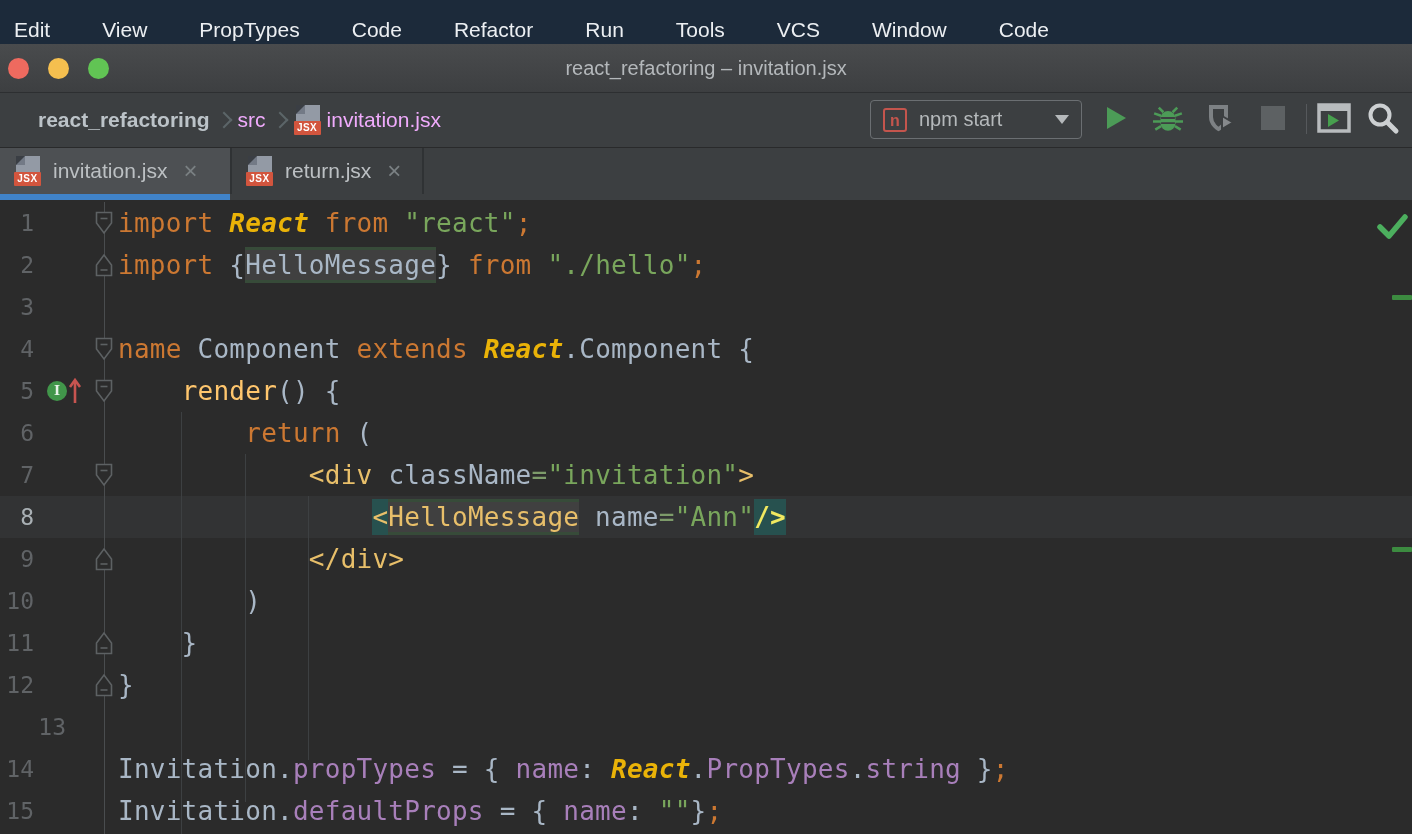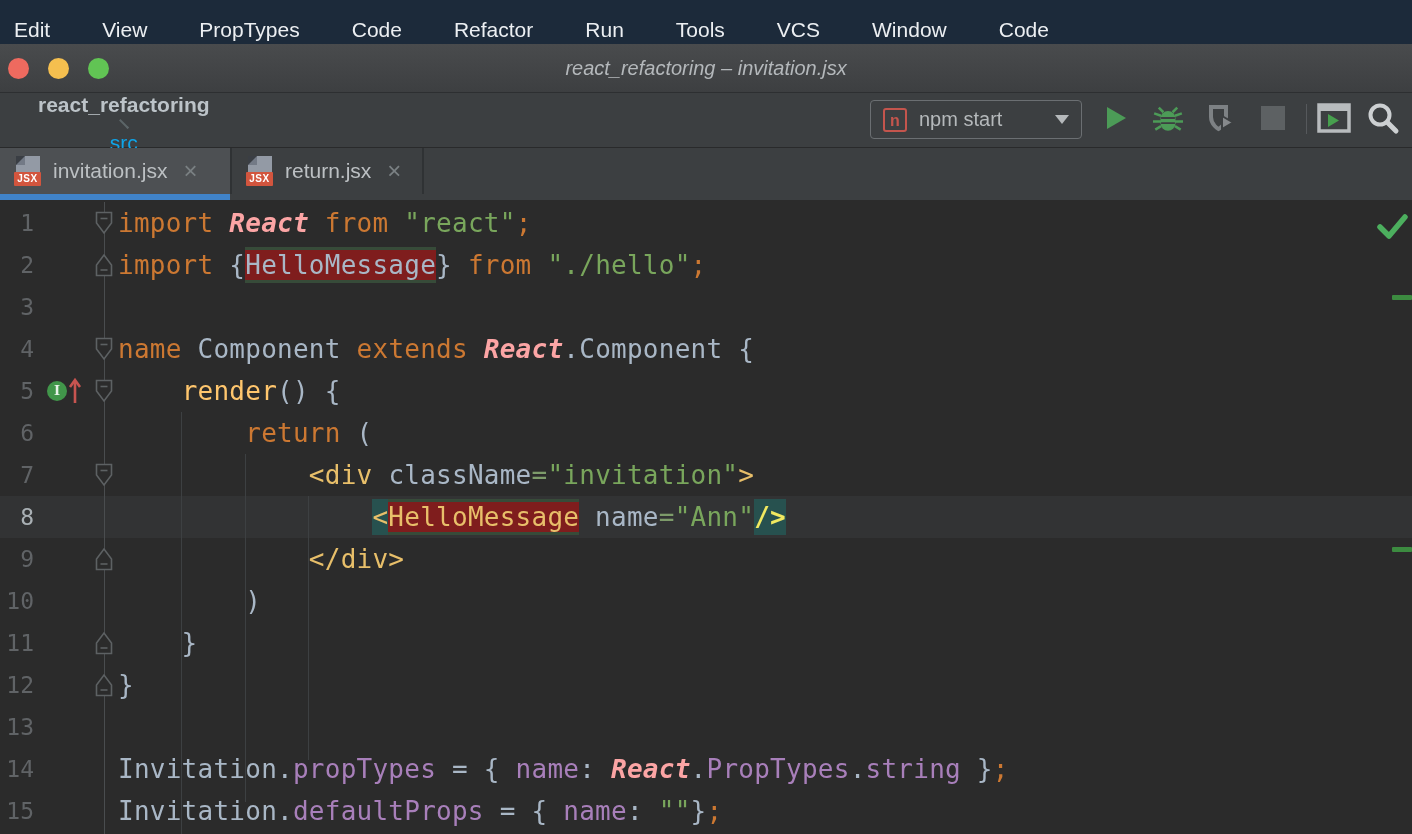--- a/index.html
+++ b/index.html
@@ -13,27 +13,27 @@
   .menu-item{color:#eceff2;font-size:21px;white-space:nowrap;cursor:default;}
 
   
   #titlebar{position:absolute;left:0;top:44px;width:100%;height:49px;
             background:linear-gradient(#494b4d,#3d3f41);border-bottom:1px solid #2d2f31;
             display:flex;align-items:center;justify-content:center;box-sizing:border-box;}
   .traffic{position:absolute;top:14px;width:21px;height:21px;border-radius:50%;}
   #tl-close{left:8px;background:#ee6a5f;}
   #tl-min{left:48px;background:#f5bf4f;}
   #tl-zoom{left:88px;background:#61c454;}
-  #window-title{color:#b4b8bb;font-size:20px;font-weight:500;font-style:italic;}
+  #window-title{color:#b4b8bb;font-size:20px;font-weight:500;}
 
   
   #toolbar{position:absolute;left:0;top:93px;width:100%;height:55px;background:#3c3f41;
            border-bottom:1px solid #292a2b;box-sizing:border-box;}
-  #breadcrumbs{position:absolute;left:38px;top:0;height:54px;display:flex;align-items:center;gap:6px;flex-direction:column;}
-  .crumb{color:#0ea5e9;font-size:21px;white-space:nowrap;}
+  #breadcrumbs{position:absolute;left:38px;top:0;height:54px;display:flex;align-items:center;gap:6px;}
+  .crumb{color:#f0abfc;font-size:21px;white-space:nowrap;}
   .crumb.bold{font-weight:bold;color:#bcc3c8;}
   .crumb-sep{width:10px;height:10px;border-top:2px solid #5c6568;border-right:2px solid #5c6568;
              transform:rotate(45deg);margin:0 2px;}
 
   
   .jsx-icon{position:relative;width:27px;height:30px;flex:0 0 auto;}
   .jsx-icon .page{position:absolute;left:2px;top:0;right:1px;bottom:0;background:#939aa5;}
   .jsx-icon .cut{position:absolute;left:2px;top:0;width:0;height:0;
                  border-left:9px solid #3a3e44;border-bottom:9px solid #737a86;}
   .jsx-icon .badge{position:absolute;left:0;right:0;bottom:0;height:14px;background:#d2553e;
@@ -70,29 +70,29 @@
       font:23px/42px "DejaVu Sans Mono",monospace;}
   .ln.current{color:#a9b0b4;}
   #fold-line{position:absolute;left:104px;top:2px;width:1px;height:716px;background:#4a4d4f;}
   .fold-marker{position:absolute;left:95px;width:18px;height:24px;cursor:pointer;}
   .indent-guide{position:absolute;width:1px;background:#3d4042;}
   .code-row{position:absolute;left:118px;white-space:pre;
             font-family:"DejaVu Sans Mono",monospace;font-size:26px;line-height:42px;
             letter-spacing:.25px;height:42px;}
   .tk-kw{color:#cc7832;}
   .tk-semi{color:#cc7832;}
-  .tk-cls{color:#fca5a5;font-style:italic;font-weight:bold;}
+  .tk-cls{color:#eab308;font-style:italic;font-weight:bold;}
   .tk-prop{color:#a87fba;}
   .tk-str{color:#79a65c;}
   .tk-d{color:#a9b7c6;}
   .tk-fn{color:#ffc66d;}
   .tk-tag{color:#e8bf6a;}
   .tk-eq{color:#7d9b6a;}
   .tk-hl{color:#f1e960;font-weight:bold;}
-  .bg-g{background:#7f1d1d;box-shadow:0 3px 0 #374b39,0 -3px 0 #374b39;}
+  .bg-g{background:#404040;box-shadow:0 3px 0 #374b39,0 -3px 0 #374b39;}
   .bg-t{background:#27514f;box-shadow:0 3px 0 #27514f,0 -3px 0 #27514f;}
 
   .gutter-icon{position:absolute;cursor:pointer;}
   #impl-circle{position:absolute;left:47px;width:20px;height:20px;border-radius:50%;background:#41964a;
                color:#e8f3e9;font-size:13px;font-weight:bold;text-align:center;line-height:20px;
                font-family:"DejaVu Serif",serif;}
   #right-check{position:absolute;left:1375px;top:10px;cursor:pointer;}
   .change-mark{position:absolute;left:1392px;width:20px;height:5px;background:#3c8b40;border-radius:1px;}
 </style>
 </head>
@@ -251,21 +251,21 @@
         <div class="ln" style="top: 422px;">11</div>
         <div class="fold-marker" style="top: 431px;"><svg width="18" height="24" viewBox="0 0 18 24">
             <path d="M1.5,22.5 h15 v-10.5 l-7.5,-10 l-7.5,10 z" fill="#2b2b2b" stroke="#5d6163" stroke-width="1.6"></path>
             <path d="M5.5,17 h7" stroke="#5d6163" stroke-width="1.6"></path>
           </svg></div>
         <div class="ln" style="top: 464px;">12</div>
         <div class="fold-marker" style="top: 473px;"><svg width="18" height="24" viewBox="0 0 18 24">
             <path d="M1.5,22.5 h15 v-10.5 l-7.5,-10 l-7.5,10 z" fill="#2b2b2b" stroke="#5d6163" stroke-width="1.6"></path>
             <path d="M5.5,17 h7" stroke="#5d6163" stroke-width="1.6"></path>
           </svg></div>
-        <div class="ln" style="top: 506px;">13</div>
+        <div class="ln" style="top: 506px; margin-left: 32px;">13</div>
         <div class="ln" style="top: 548px;">14</div>
         <div class="ln" style="top: 590px;">15</div>
         <div class="gutter-icon" id="impl-circle" style="top: 181px;">I</div>
         <div class="gutter-icon" style="left: 68px; top: 177px;"><svg width="14" height="28" viewBox="0 0 14 28">
             <path d="M7,26 L7,5" stroke="#c75450" stroke-width="2.6"></path>
             <path d="M2,10 L7,3 L12,10" fill="none" stroke="#c75450" stroke-width="2.6"></path>
           </svg></div>
       </div>
     <div id="code">
         <div class="code-row" style="top: 2px;"><span class="tk-kw">import </span><span class="tk-cls">React</span><span class="tk-d"> </span><span class="tk-kw">from </span><span class="tk-str">"react"</span><span class="tk-semi">;</span></div>

